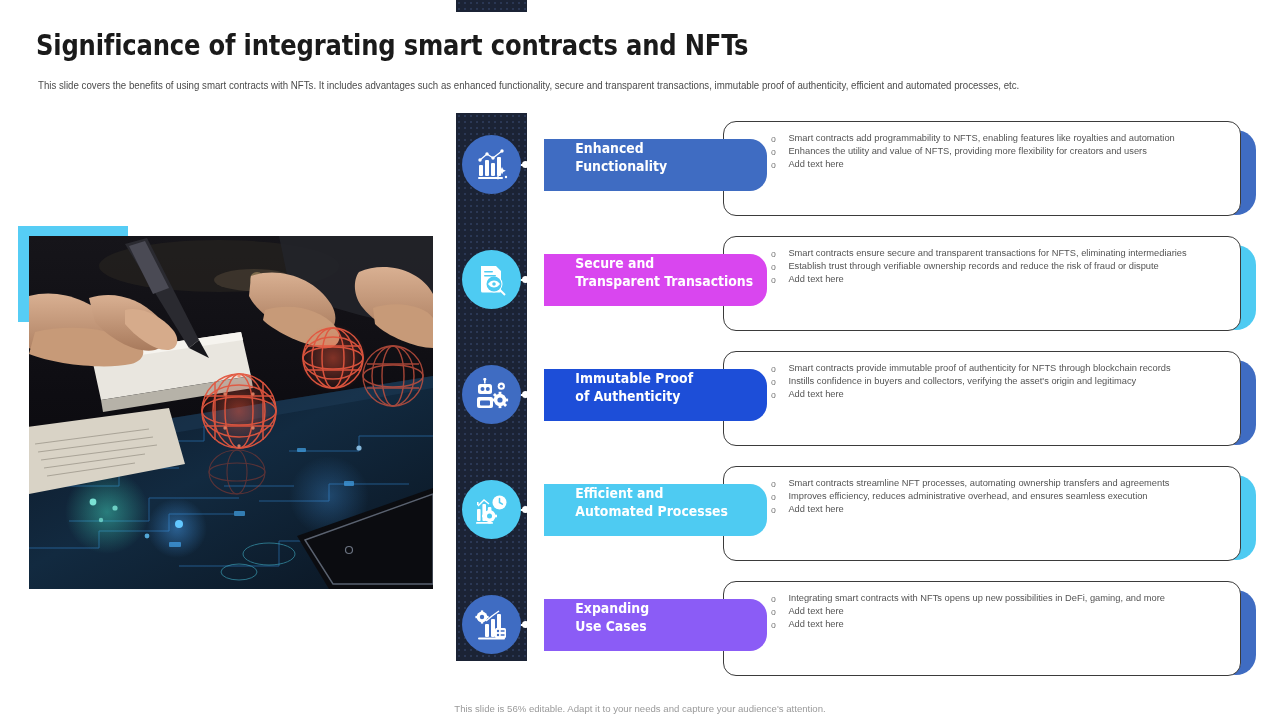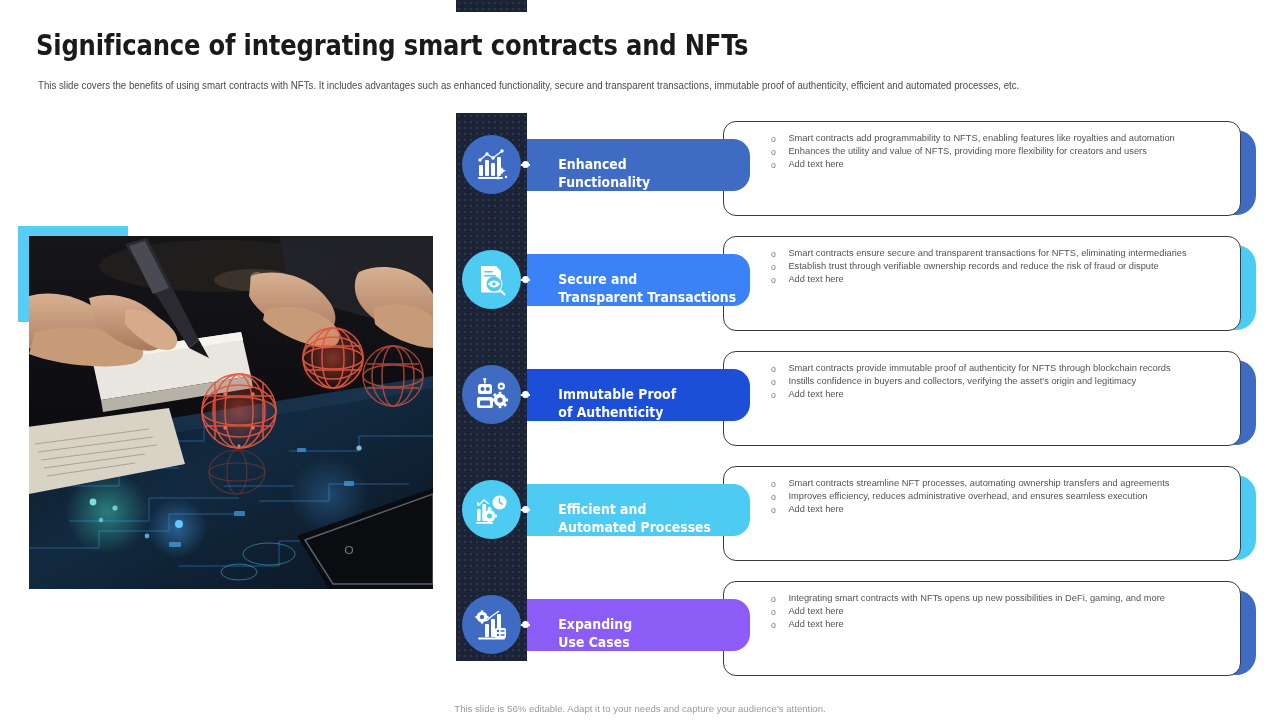--- a/index.html
+++ b/index.html
@@ -113,26 +113,26 @@
   .bullet .mark {
     position: absolute;
     left: 2px; top: 0.5px;
     font-size: 9px;
     color: #767676;
   }
 
   
   .tab {
     position: absolute;
-    left: 527px; top: 26px;
+    left: 544px; top: 26px;
     width: 223px; height: 52px;
     border-top-right-radius: 17px;
     border-bottom-right-radius: 17px;
     display: flex;
-    align-items: flex-end;
+    align-items: flex-start;
   }
   .tab-label {
     color: #ffffff;
     font-size: 14.6px;
     font-weight: bold;
     line-height: 18px;
     padding-left: 33px;
     font-family: "DejaVu Sans Condensed", "Liberation Sans", sans-serif;
     transform: scaleX(0.95);
     transform-origin: left center;
@@ -390,21 +390,21 @@
 
 <div class="row row-r1">
   <div class="accent-pill" style="background: rgb(78, 203, 242);"></div>
   <div class="card">
     <div class="bullets">
         <div class="bullet"><span class="mark">o</span>Smart contracts ensure secure and transparent transactions for NFTS, eliminating intermediaries</div>
         <div class="bullet"><span class="mark">o</span>Establish trust through verifiable ownership records and reduce the risk of fraud or dispute</div>
         <div class="bullet"><span class="mark">o</span>Add text here</div>
       </div>
   </div>
-  <div class="tab" style="background: #3b82f6;">
+  <div class="tab" style="background: #d946ef;">
     <div class="tab-label">Secure and
 Transparent Transactions</div>
   </div>
   <div class="connector">
     <div class="line"></div>
     <div class="dot"></div>
   </div>
   <div class="icon-circle" style="background: rgb(78, 203, 242);">
     <svg width="34" height="34" viewBox="0 0 34 34">
       <g fill="#ffffff">

